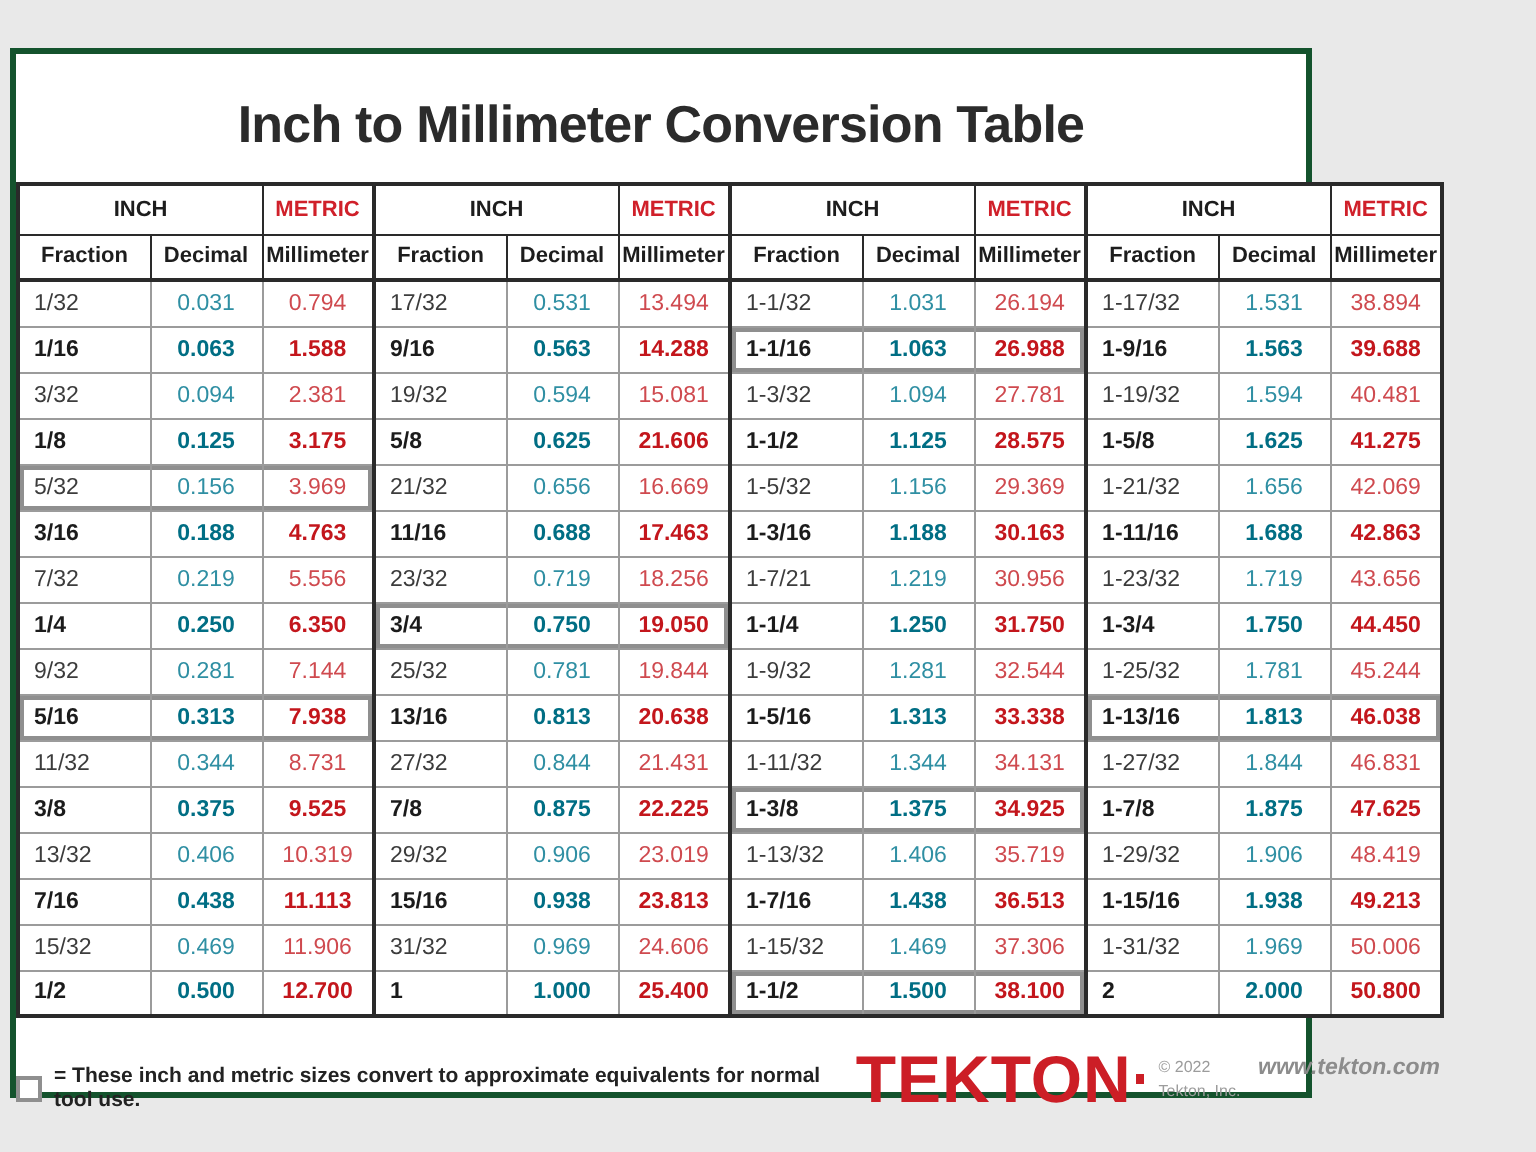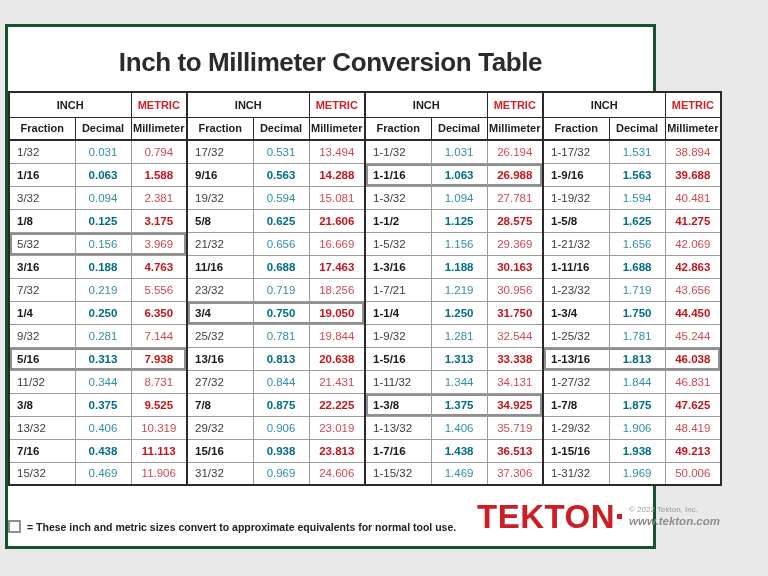--- a/index.html
+++ b/index.html
@@ -76,21 +76,21 @@
     color: #cc1e26;
     line-height: 1;
   }
   .brand-dot {
     display: inline-block;
     width: 5px; height: 5px;
     background: #cc1e26;
     margin: 14px 7px 0 2px;
     align-self: flex-start;
   }
-  .brand-meta { display: flex; flex-direction: column; justify-content: center; }
+  .brand-meta { display: flex; justify-content: center; }
   .brand-copyright { font-size: 8px; color: #9c9c9c; line-height: 1.4; }
   .brand-site { font-size: 11.5px; font-weight: bold; color: #8c8c8c; line-height: 1.2; font-style: italic; }
 </style>
 </head>
 <body>
 
 <div class="card">
   <div class="title">Inch to Millimeter Conversion Table</div>
 
   <table class="conv">
@@ -338,20 +338,34 @@
           <td class="fraction gs">31/32</td>
           <td class="decimal">0.969</td>
           <td class="mm">24.606</td>
           <td class="fraction gs">1-15/32</td>
           <td class="decimal">1.469</td>
           <td class="mm">37.306</td>
           <td class="fraction gs">1-31/32</td>
           <td class="decimal">1.969</td>
           <td class="mm">50.006</td>
         </tr>
+        <tr class="bold">
+          <td class="fraction gs">1/2</td>
+          <td class="decimal">0.500</td>
+          <td class="mm">12.700</td>
+          <td class="fraction gs">1</td>
+          <td class="decimal">1.000</td>
+          <td class="mm">25.400</td>
+          <td class="fraction gs bxl">1-1/2</td>
+          <td class="decimal bxm">1.500</td>
+          <td class="mm bxr">38.100</td>
+          <td class="fraction gs">2</td>
+          <td class="decimal">2.000</td>
+          <td class="mm">50.800</td>
+        </tr>
       </tbody>
   </table>
 
   <div class="footer">
     <div class="legend">
       <span class="legend-box"></span>
       <span class="legend-text">= These inch and metric sizes convert to approximate equivalents for normal tool use.</span>
     </div>
     <div class="brand">
       <span class="brand-name">TEKTON</span>

